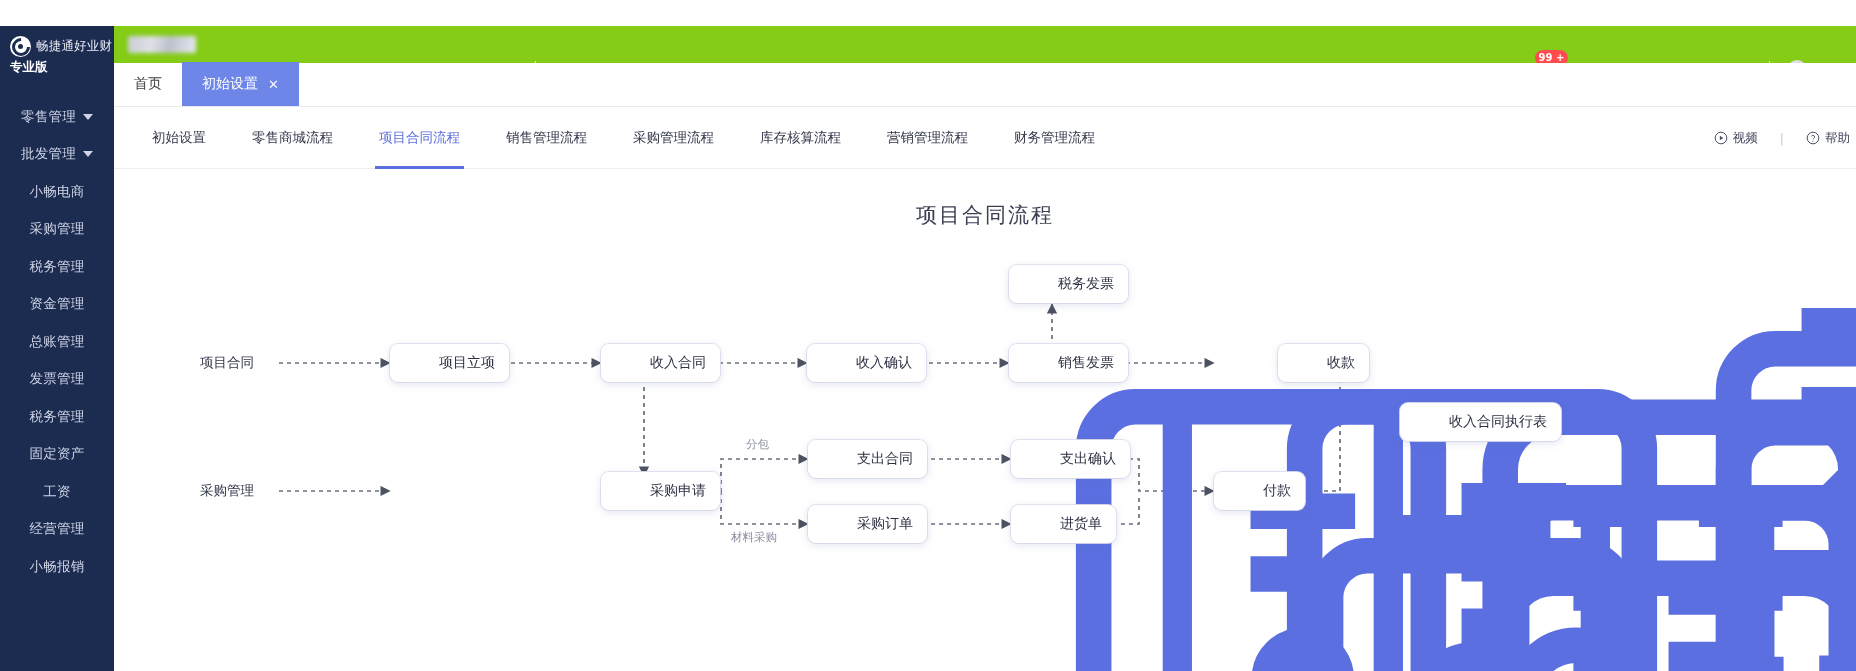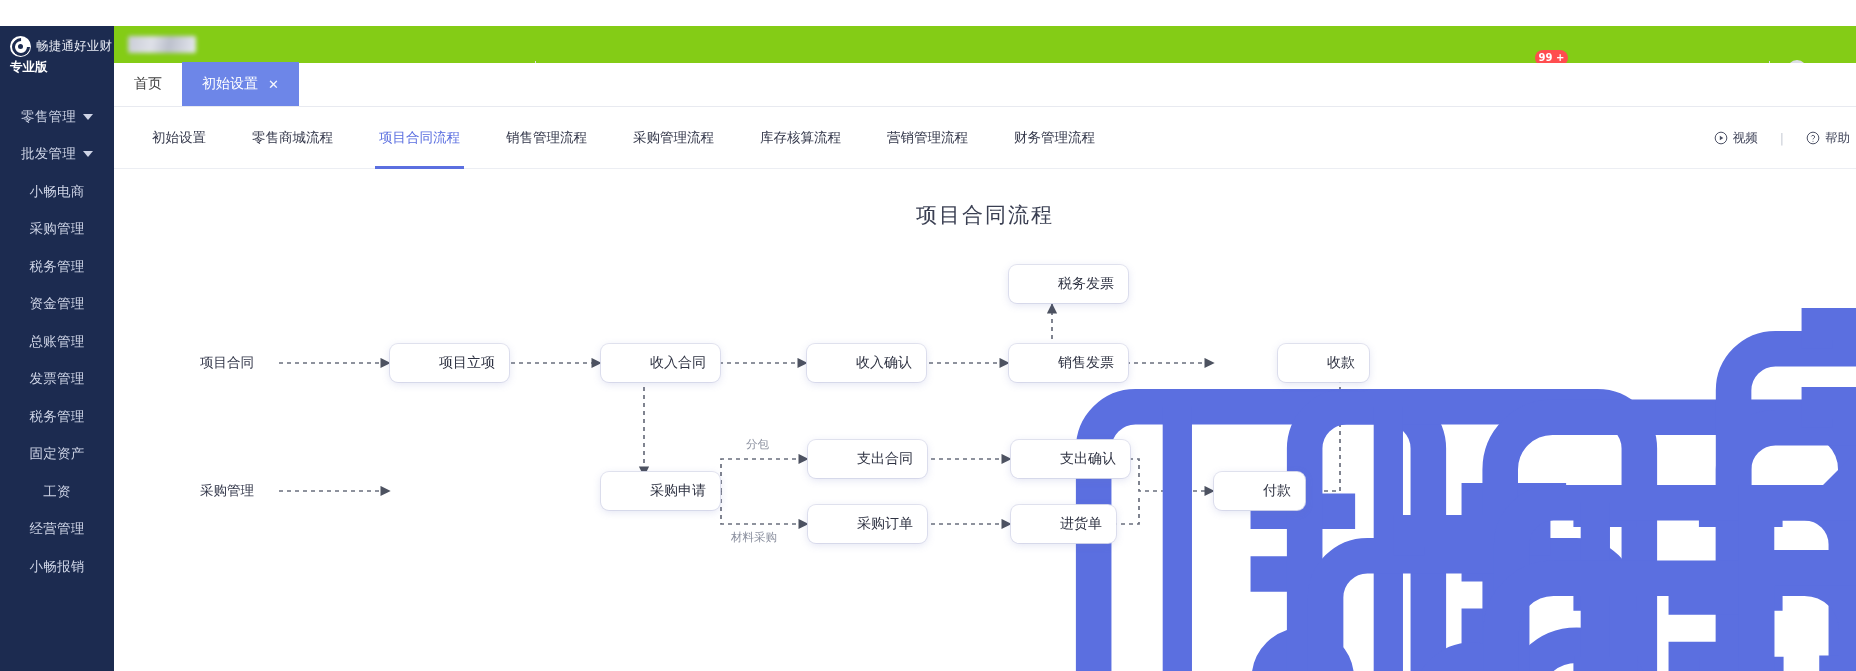--- a/index.html
+++ b/index.html
@@ -435,20 +435,30 @@
         <span class="ic">
           <svg viewBox="0 0 24 24" width="18" height="18" fill="none" stroke="#5b6fe0" stroke-width="1.7">
             <path d="M4.5 9h15v8.5a2 2 0 0 1-2 2h-11a2 2 0 0 1-2-2z"></path>
             <path d="M7.5 9V6.6a2 2 0 0 1 2-2h5a2 2 0 0 1 2 2V9"></path>
             <path d="M10 13.5h4M12 13.5v3M10.6 15.3h2.8" stroke-width="1.4"></path>
           </svg>
         </span>
         <span>收款</span>
       </div>
 
+      <div class="node" style="left:1286px; top:234px;">
+        <span class="ic">
+          <svg viewBox="0 0 24 24" width="18" height="18" fill="none" stroke="#5b6fe0" stroke-width="1.7">
+            <rect x="4" y="5.5" width="16" height="14.5" rx="2"></rect>
+            <path d="M7.5 3v3M11 3v3M14.5 3v3M18 3v3" stroke-width="1.5"></path>
+            <path d="M7.5 15.5l2.4-3 2.2 2 3.4-4.2" stroke-width="1.5"></path>
+          </svg>
+        </span>
+        <span>收入合同执行表</span>
+      </div>
 
       <div class="node" style="left:487px; top:303px;">
         <span class="ic">
           <svg viewBox="0 0 24 24" width="18" height="18" fill="none" stroke="#5b6fe0" stroke-width="1.7">
             <rect x="5" y="4" width="14" height="17" rx="2"></rect>
             <path d="M9 4V2.8h6V4" stroke-width="1.5"></path>
             <circle cx="12" cy="11" r="2"></circle>
               <path d="M9 16.5a3.4 3.4 0 0 1 6 0" stroke-width="1.5"></path>
           </svg>
         </span>

